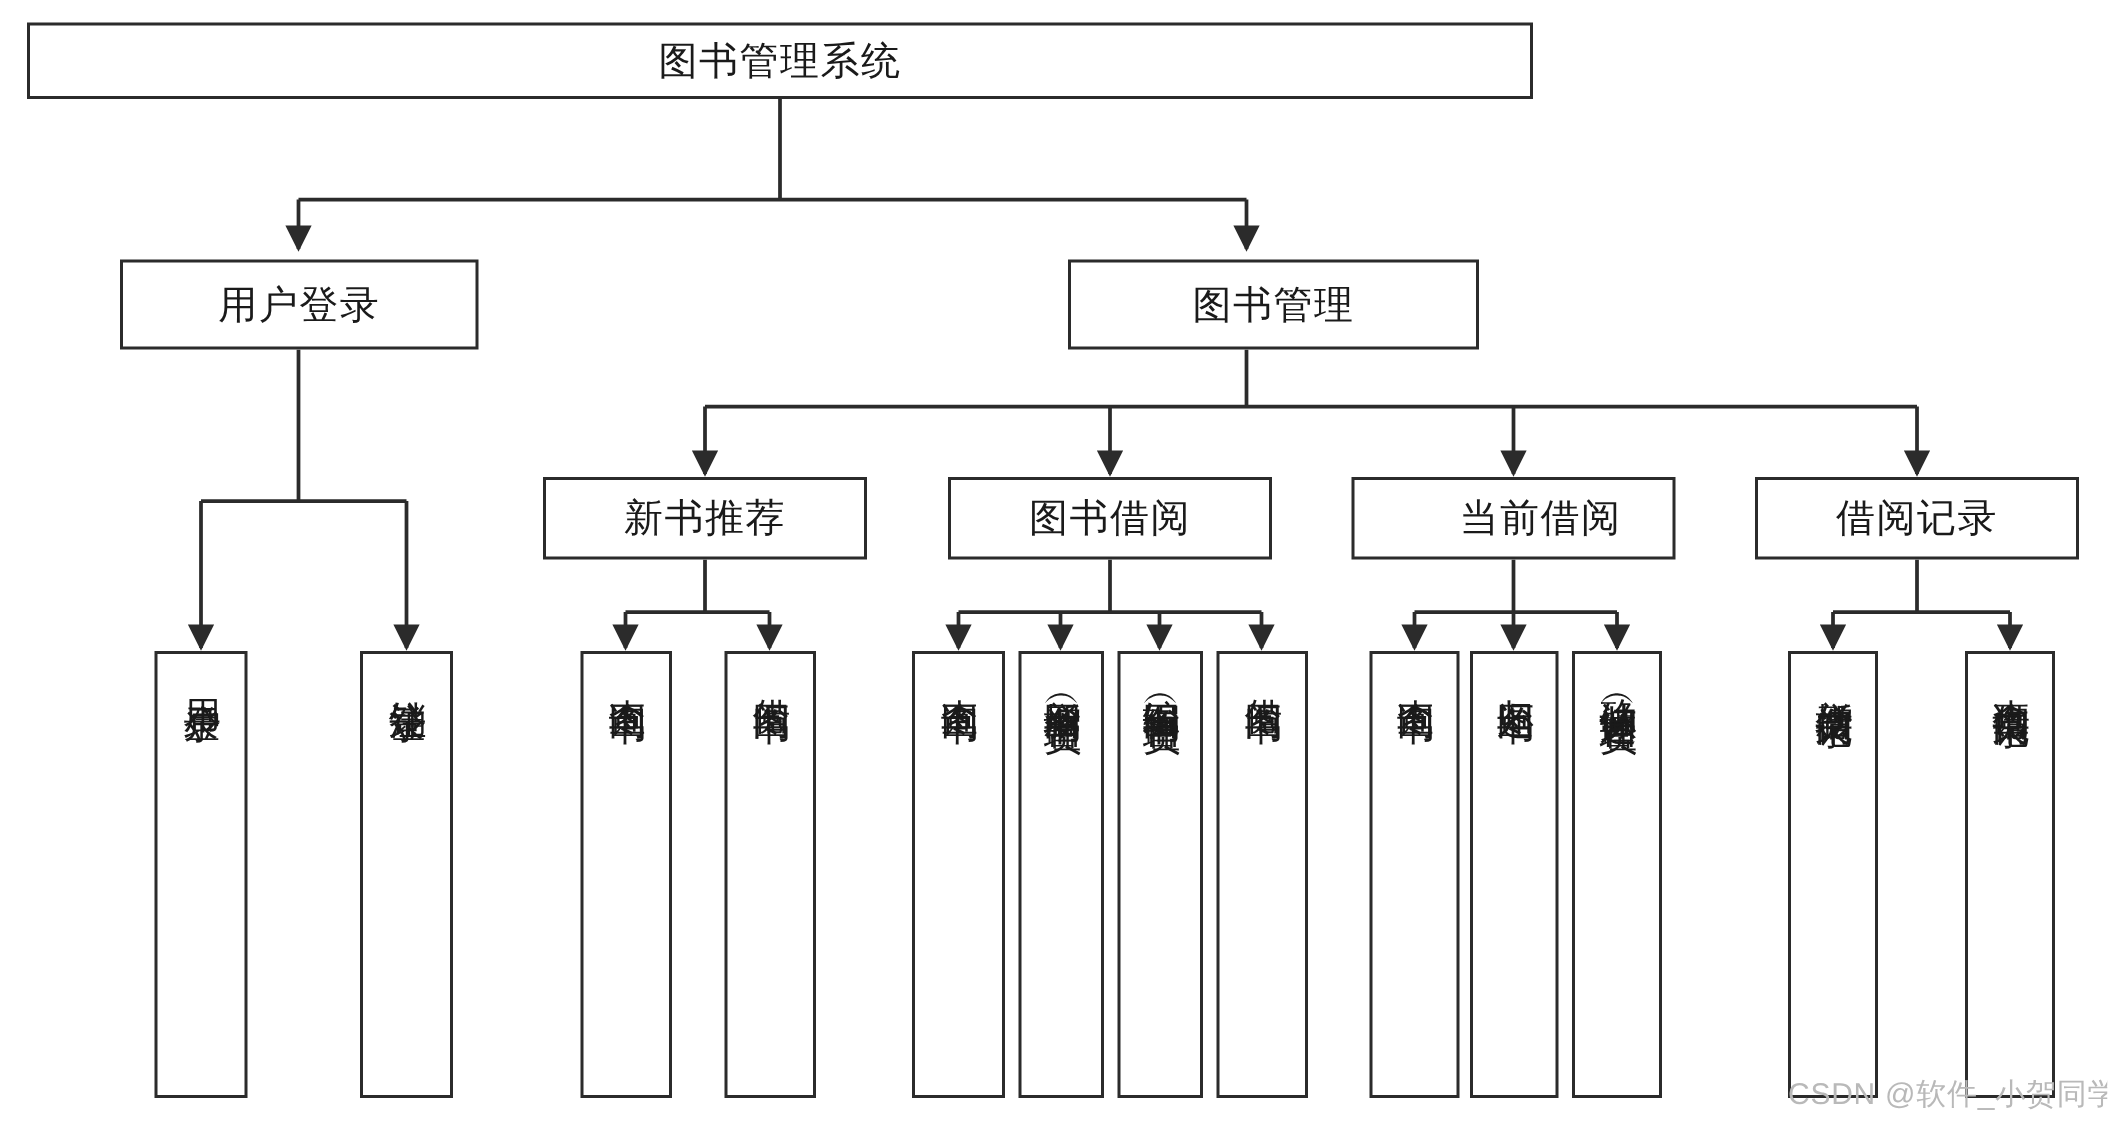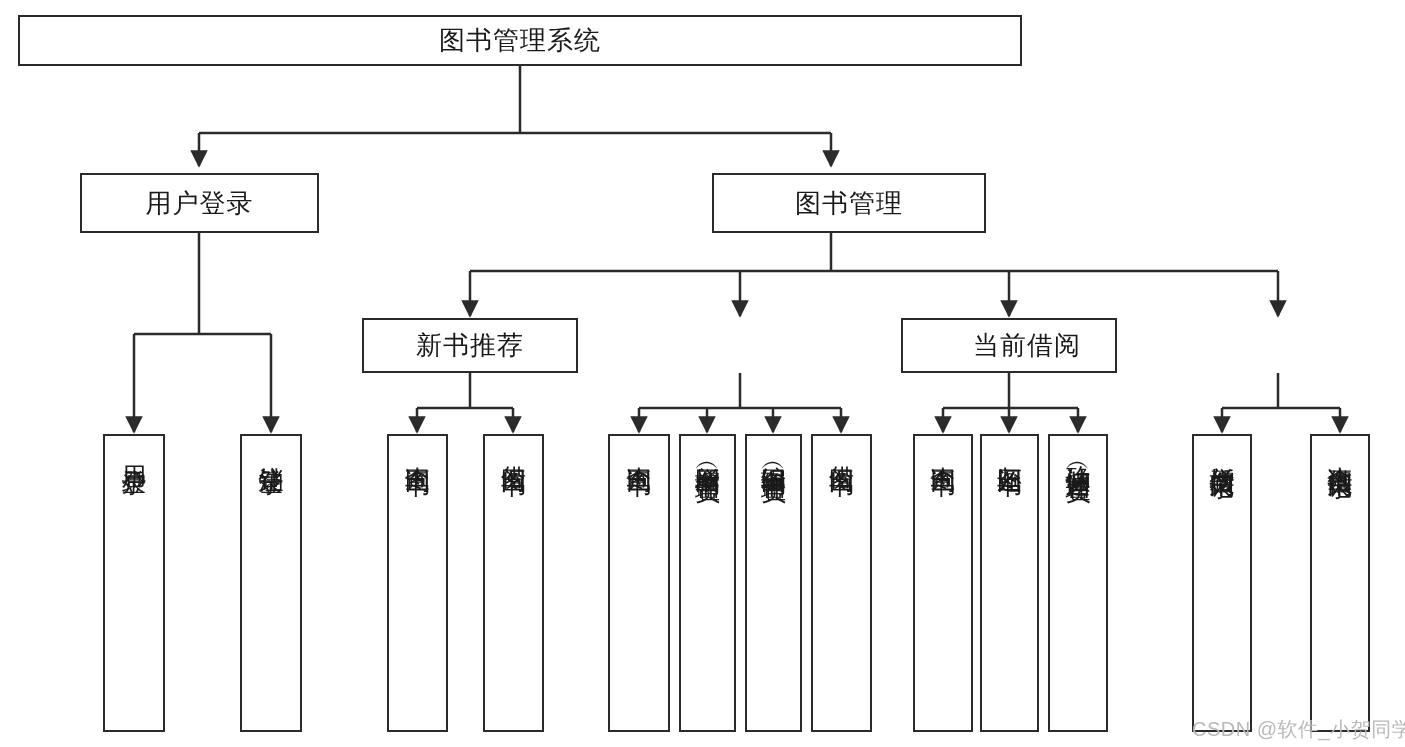--- a/index.html
+++ b/index.html
@@ -126,22 +126,28 @@
   <div class="node horiz" style="left:80px; top:173px; width:239px; height:60px;">
     <span>用户登录</span>
   </div>
   <div class="node horiz" style="left:712px; top:173px; width:274px; height:60px;">
     <span>图书管理</span>
   </div>
 
   <div class="node horiz" style="left:362px; top:318px; width:216px; height:55px;">
     <span>新书推荐</span>
   </div>
+  <div class="node horiz" style="left:632px; top:318px; width:216px; height:55px;">
+    <span>图书借阅</span>
+  </div>
   <div class="node horiz" style="left:901px; top:318px; width:216px; height:55px;padding-left:36px;">
     <span>当前借阅</span>
+  </div>
+  <div class="node horiz" style="left:1170px; top:318px; width:216px; height:55px;">
+    <span>借阅记录</span>
   </div>
 
   <div class="node vert" style="left:103px; top:434px; width:62px; height:298px;">
     <span class="vlabel">用户登录</span>
   </div>
   <div class="node vert" style="left:240px; top:434px; width:62px; height:298px;">
     <span class="vlabel">注销登录</span>
   </div>
 
   <div class="node vert" style="left:387px; top:434px; width:61px; height:298px;">

